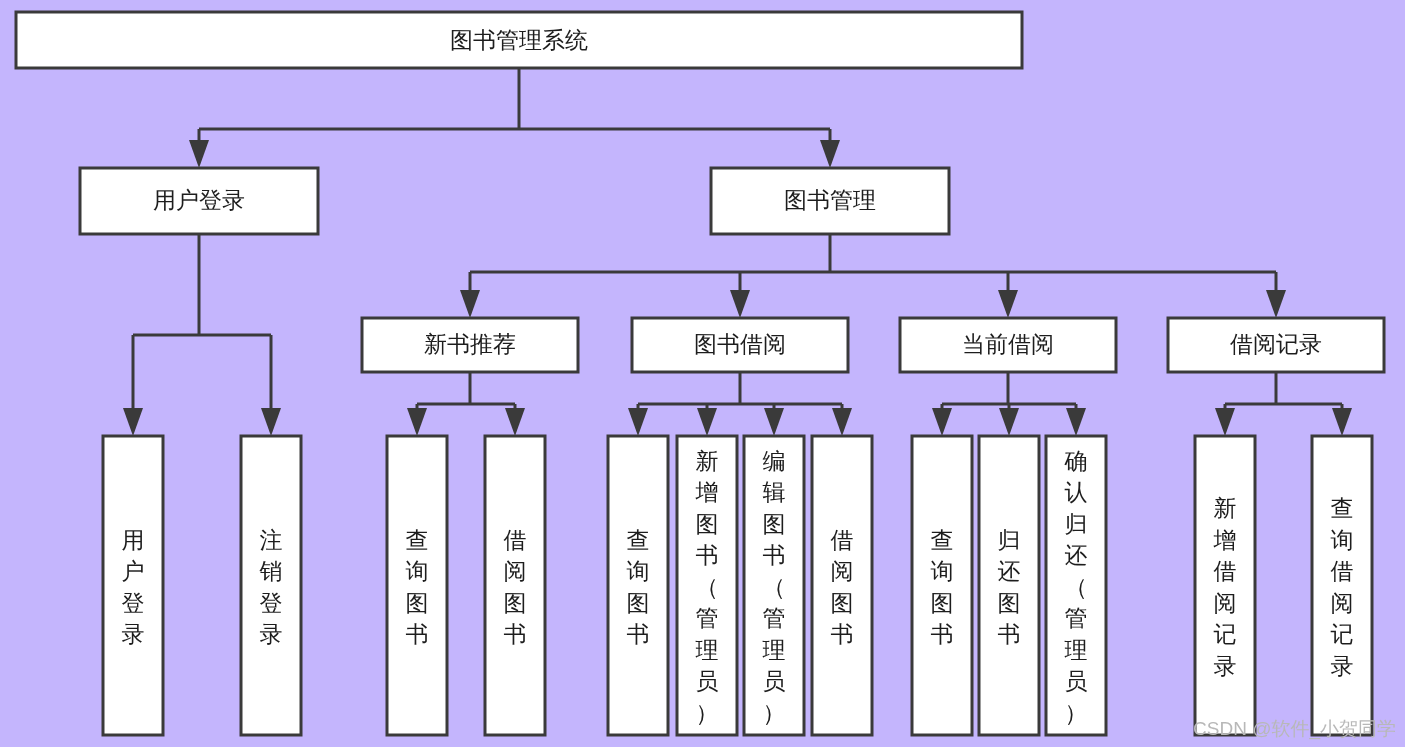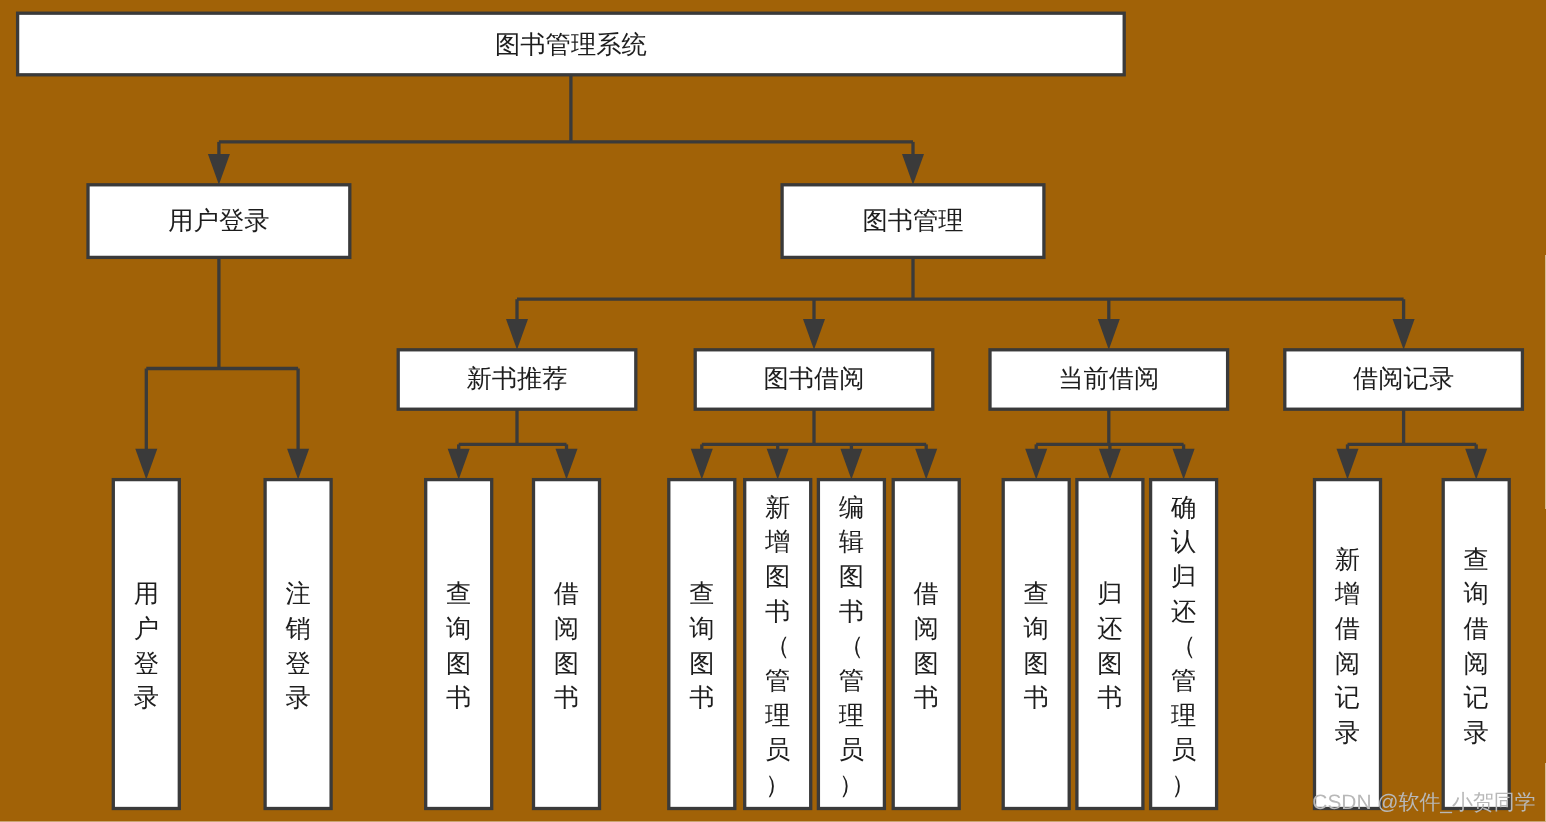--- a/index.html
+++ b/index.html
@@ -8,21 +8,21 @@
     padding: 0;
     background: #ffffff;
   }
   body {
     font-family: "Liberation Sans", "DejaVu Sans", sans-serif;
   }
   #diagram-root {
     position: relative;
     width: 1405px;
     height: 747px;
-    background: #a16207;
+    background: #c4b5fd;
     overflow: hidden;
   }
   svg#flow-svg {
     position: absolute;
     left: 0;
     top: 0;
     width: 1405px;
     height: 747px;
     display: block;
   }

